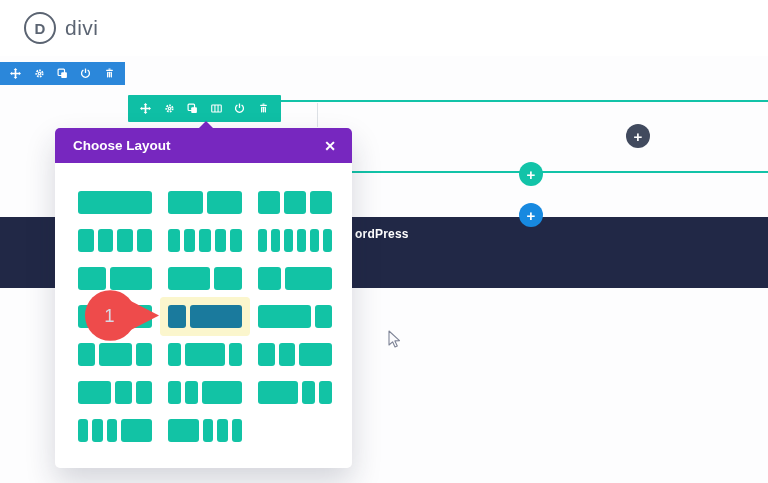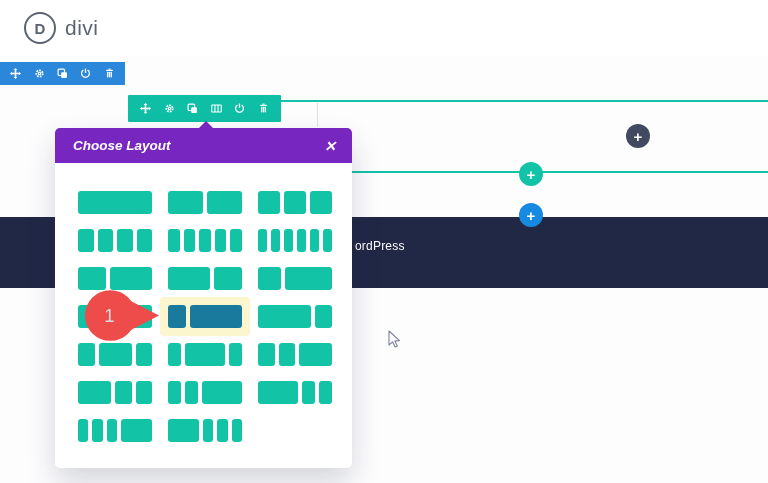--- a/index.html
+++ b/index.html
@@ -19,33 +19,33 @@
   .toolbar{position:absolute;display:flex;align-items:center;justify-content:space-around;z-index:3;}
   .toolbar-section{left:0;top:62px;width:117px;height:23px;background:#2b87da;padding:0 4px;}
   .toolbar-row{left:128px;top:95px;width:141px;height:27px;background:#0fbfa5;padding:0 6px;border-radius:1px;}
   .tb-icon{width:14px;height:14px;display:flex;align-items:center;justify-content:center;cursor:pointer;}
   .tb-icon svg{width:11px;height:11px;display:block;}
   
   .section-line{position:absolute;left:128px;top:100px;width:640px;height:2px;background:#12c3a8;z-index:1;}
   .col-divider{position:absolute;left:317px;top:103px;width:1px;height:24px;background:#dde1e6;z-index:1;}
   .row-line{position:absolute;left:340px;top:171px;width:428px;height:2px;background:#12c3a8;z-index:1;}
   .navy-bar{position:absolute;left:0;top:217px;width:768px;height:71px;background:#212846;z-index:1;}
-  .navy-text{position:absolute;left:355px;top:22px;color:#ffffff;font-size:12px;font-weight:normal;letter-spacing:.2px;}
+  .navy-text{position:absolute;left:355px;top:10px;color:#ffffff;font-size:12px;font-weight:bold;letter-spacing:.2px;}
   .plus-btn{
     position:absolute;width:24px;height:24px;border-radius:50%;color:#fff;
     display:flex;align-items:center;justify-content:center;
     font-size:15px;font-weight:bold;z-index:4;cursor:pointer;line-height:1;
   }
   .plus-module{left:626px;top:124px;background:#414a5e;}
   .plus-row{left:519px;top:162px;background:#12c3a8;}
   .plus-section{left:519px;top:203px;background:#1789e0;}
   
   .modal{
     position:absolute;left:55px;top:128px;width:297px;background:#ffffff;
-    border-radius:5px;box-shadow:0 14px 30px rgba(25,35,60,.18);z-index:6;font-style:italic;
+    border-radius:5px;box-shadow:0 14px 30px rgba(25,35,60,.18);z-index:6;
   }
   .modal-arrow{
     position:absolute;top:-7px;left:143px;width:0;height:0;
     border-left:8px solid transparent;border-right:8px solid transparent;
     border-bottom:8px solid #7727bf;
   }
   .modal-header{
     height:35px;background:#7727bf;border-radius:5px 5px 0 0;
     display:flex;align-items:center;justify-content:space-between;padding:0 16px 0 18px;
   }

